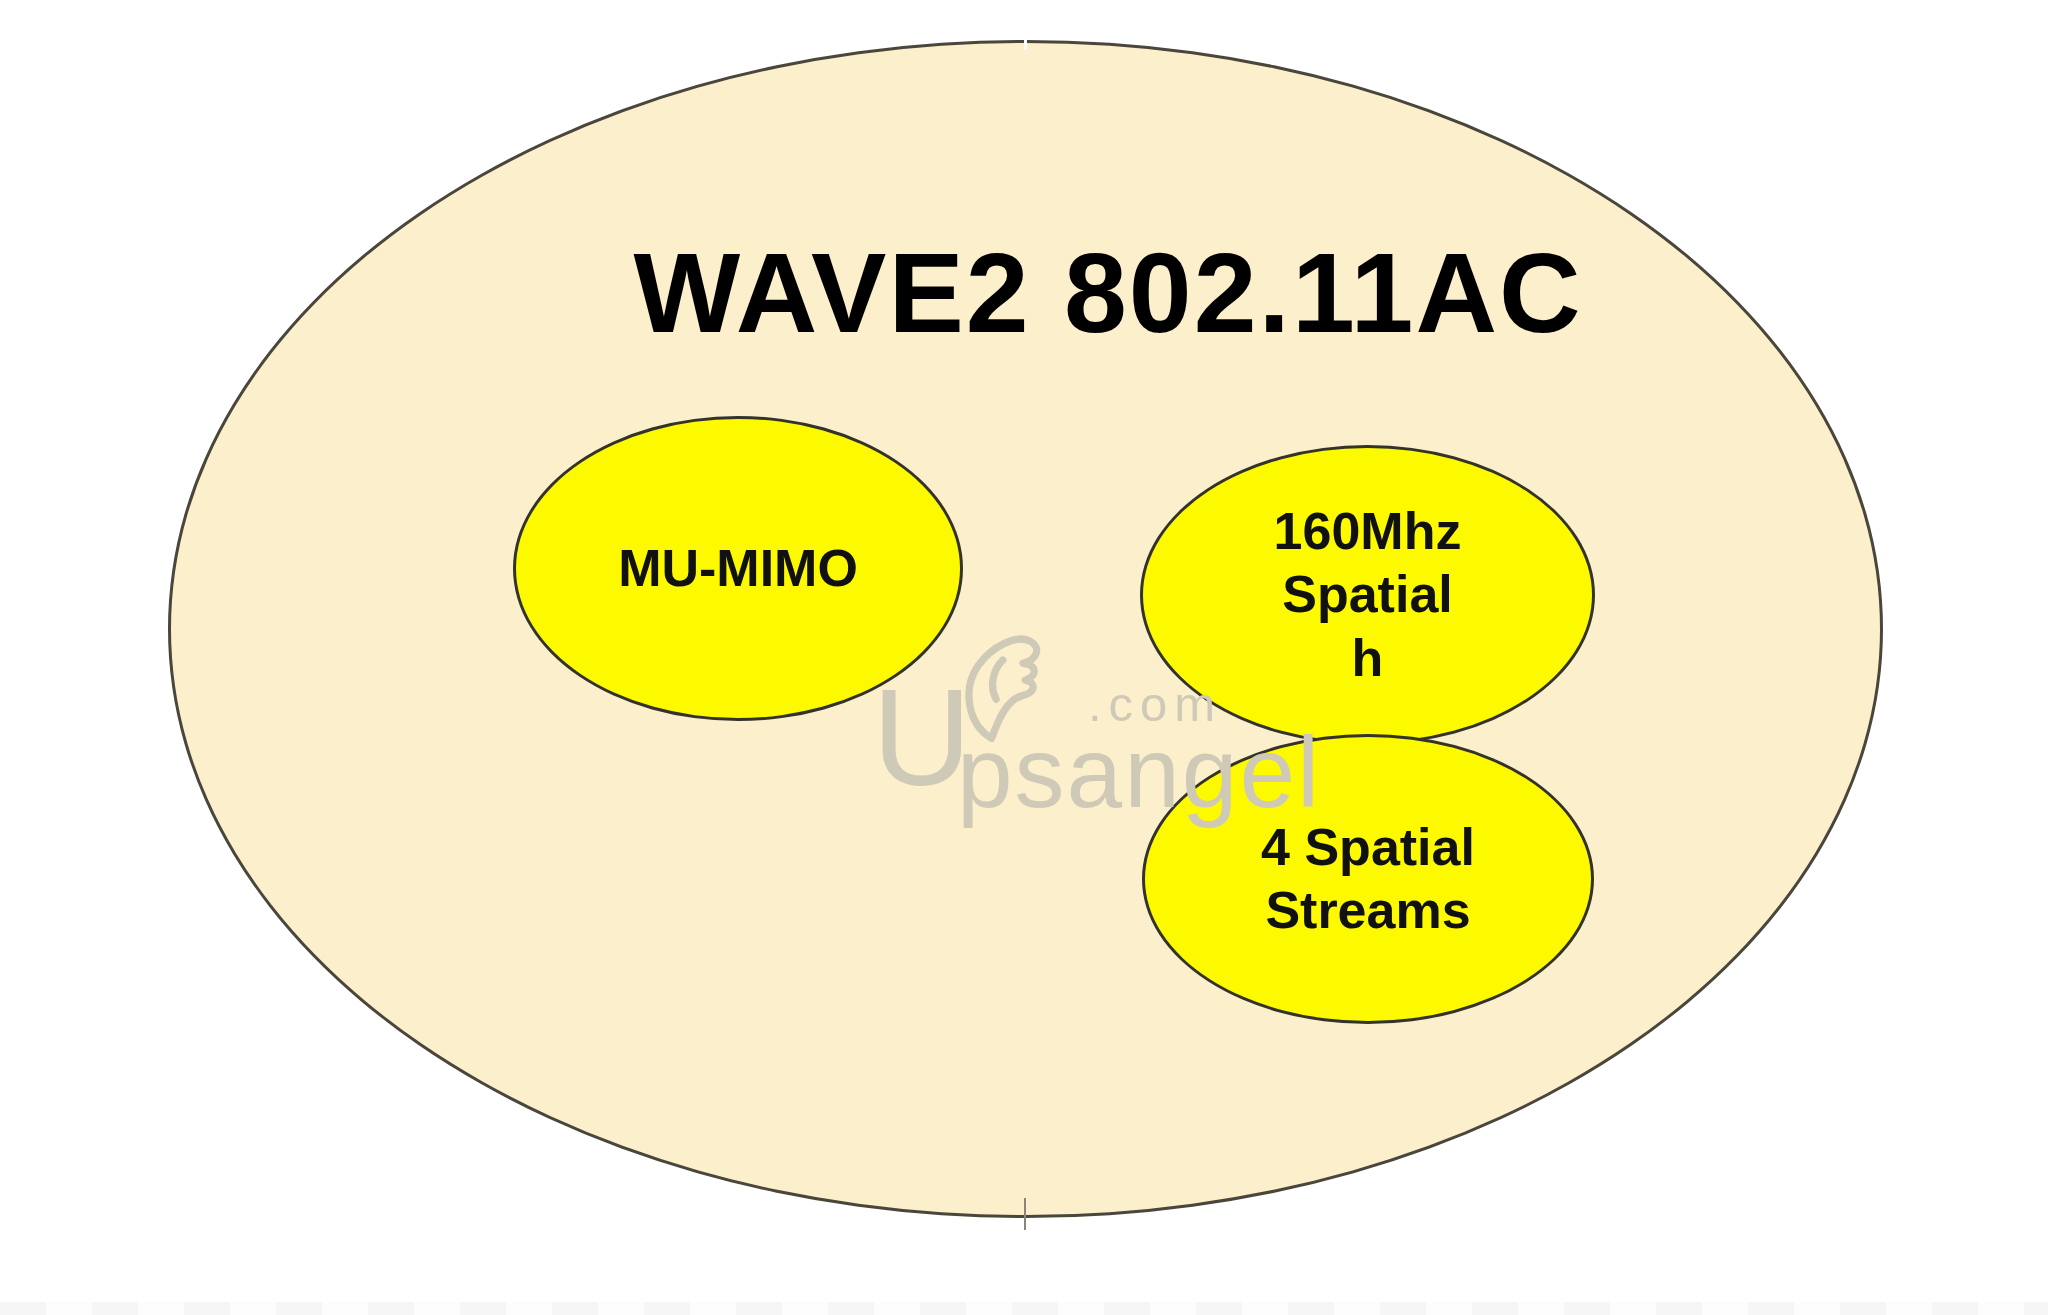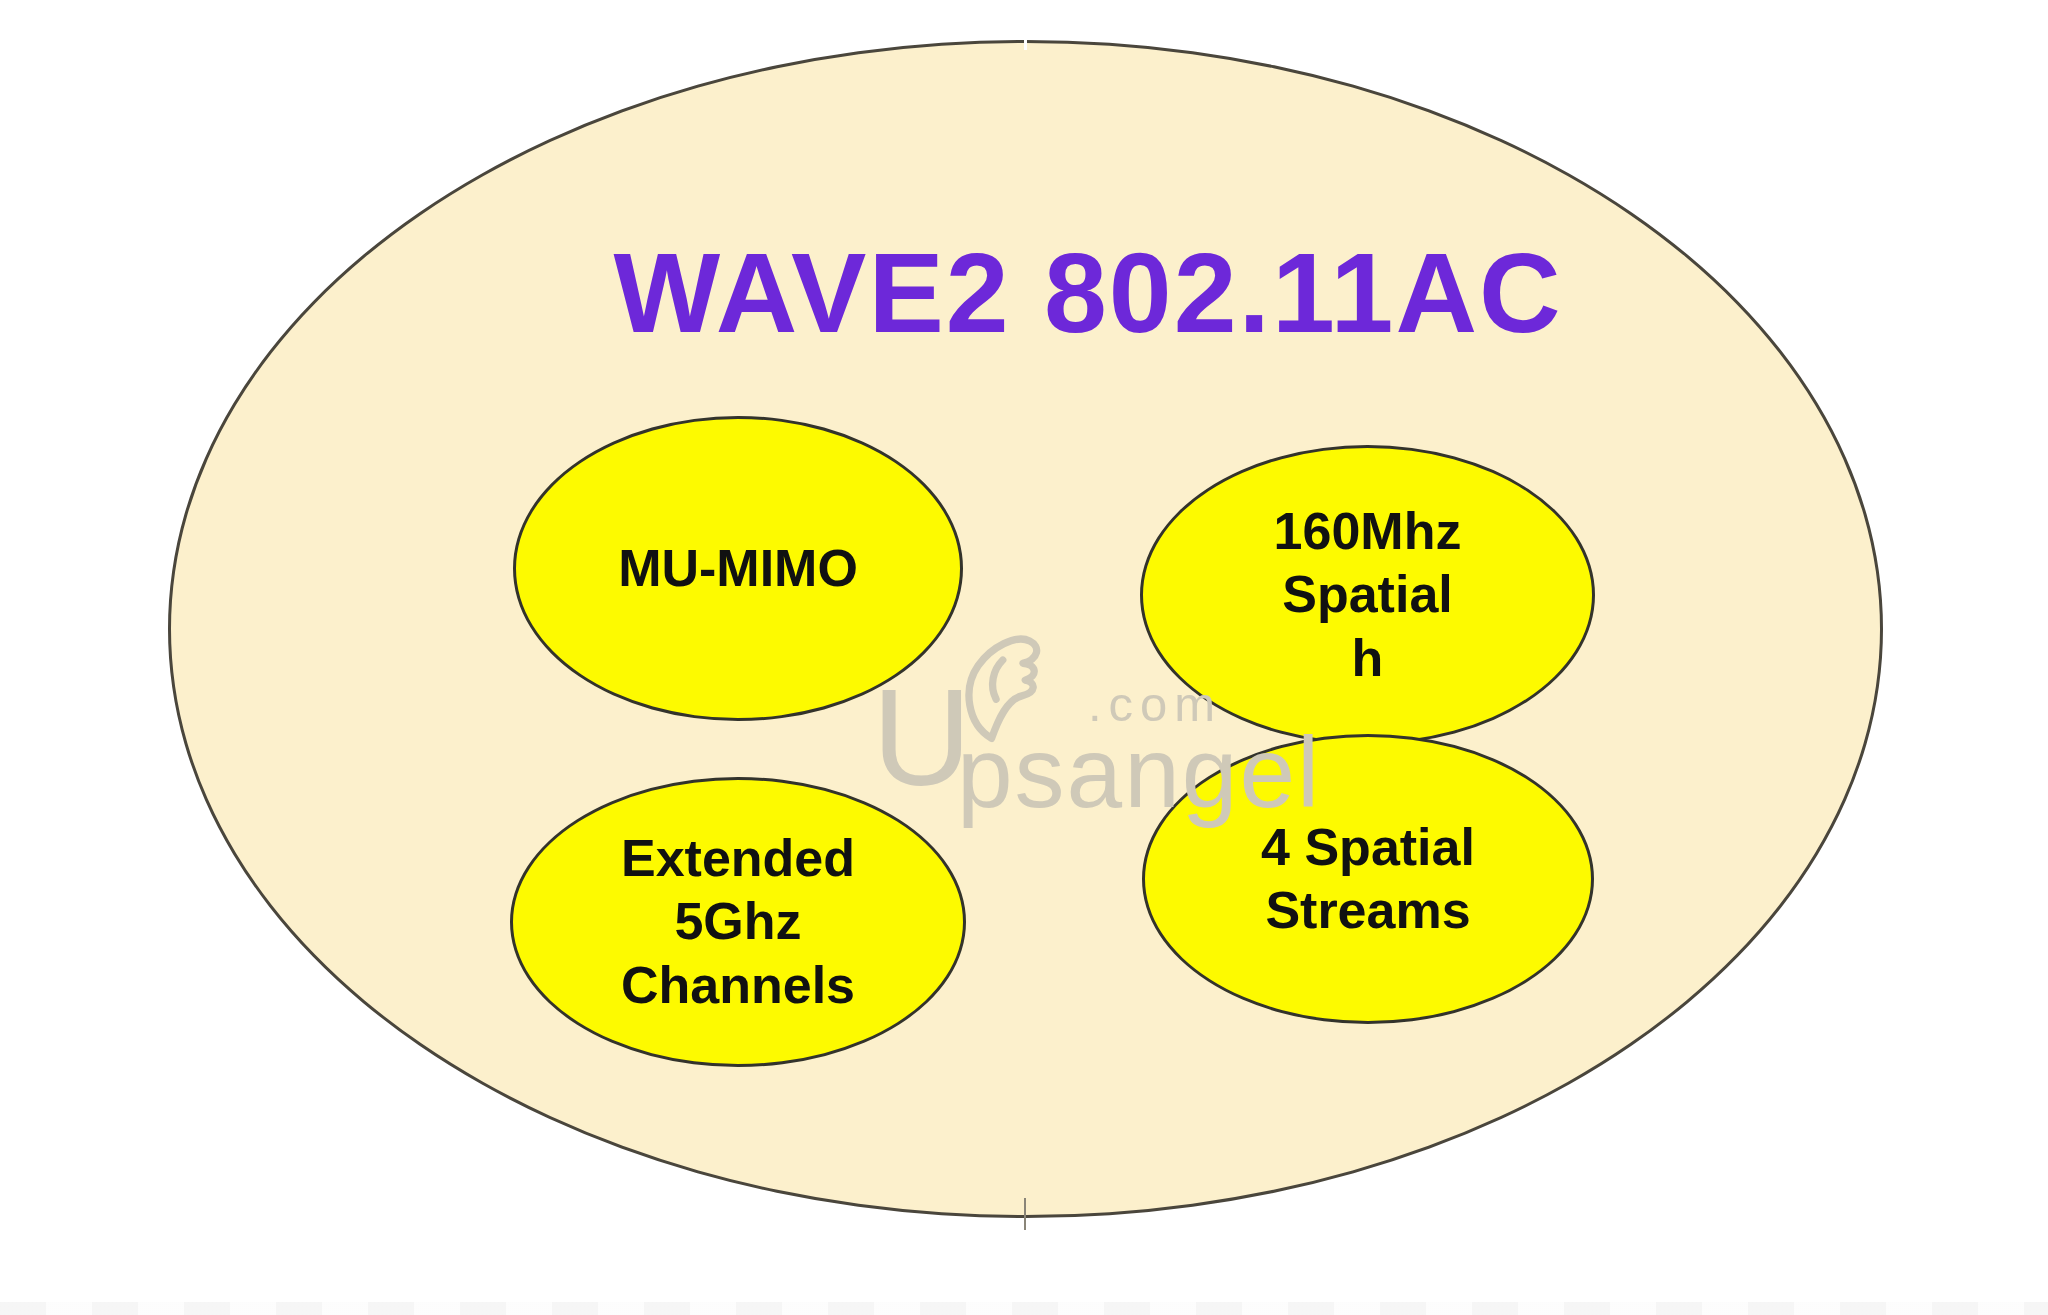--- a/index.html
+++ b/index.html
@@ -40,31 +40,31 @@
     position: absolute;
     left: 1024px;
     top: 1198px;
     width: 2px;
     height: 32px;
     background: #8A8578;
   }
   
   .title {
     position: absolute;
-    left: 568px;
+    left: 588px;
     top: 228px;
     width: 1040px;
     height: 130px;
     display: flex;
     align-items: center;
     justify-content: center;
     font-size: 113px;
     font-weight: bold;
     letter-spacing: 2px;
-    color: #6d28d9;
+    color: #000000;
     white-space: nowrap;
   }
   
   .node {
     position: absolute;
     background: #FDFA00;
     border: 3px solid #33332B;
     border-radius: 50%;
     box-sizing: border-box;
     display: flex;
@@ -153,25 +153,20 @@
   <div class="node node-mu-mimo">
     <span>MU-MIMO</span>
   </div>
 
   <div class="node node-bandwidth">
     <span>160Mhz
 Spatial
 h</span>
   </div>
 
-  <div class="node node-extended">
-    <span>Extended
-5Ghz
-Channels</span>
-  </div>
 
   <div class="node node-streams">
     <span>4 Spatial
 Streams</span>
   </div>
 
   <div class="watermark">
     <svg class="wm-wing" viewBox="0 0 100 100" fill="none" stroke="#CFC9B8" stroke-width="6.5" stroke-linecap="round" stroke-linejoin="round">
       <path d="M30,95 C8,82 4,50 18,30 C30,13 52,2 64,8 C74,13 72,24 58,28 C70,29 72,39 60,43 C70,45 70,54 57,57 C44,60 36,78 30,95 Z"></path>
       <path d="M34,60 C28,48 31,34 40,25"></path>

